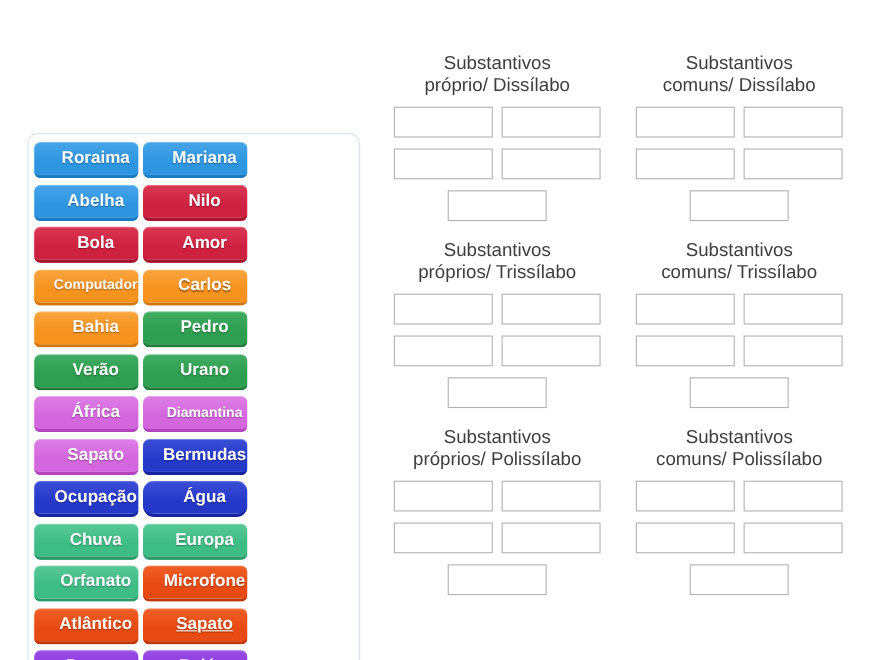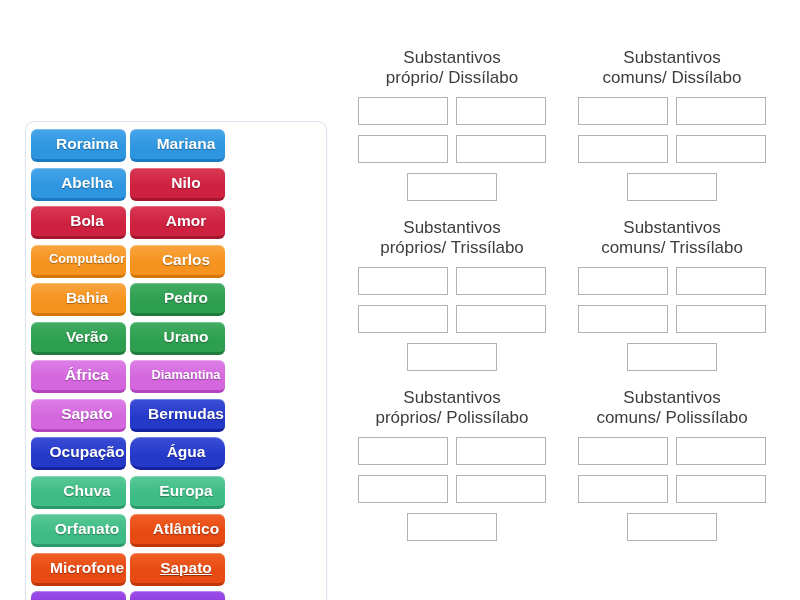--- a/index.html
+++ b/index.html
@@ -61,22 +61,22 @@
       <div class="tile" style="background: linear-gradient(rgb(65, 173, 98) 0%, rgb(46, 158, 80) 60%); border-bottom: 3px solid rgb(32, 124, 60);">Urano</div>
       <div class="tile" style="background: linear-gradient(rgb(221, 127, 231) 0%, rgb(212, 102, 222) 60%); border-bottom: 3px solid rgb(179, 67, 190);">África</div>
       <div class="tile small" style="background: linear-gradient(rgb(221, 127, 231) 0%, rgb(212, 102, 222) 60%); border-bottom: 3px solid rgb(179, 67, 190);">Diamantina</div>
       <div class="tile" style="background: linear-gradient(rgb(221, 127, 231) 0%, rgb(212, 102, 222) 60%); border-bottom: 3px solid rgb(179, 67, 190);">Sapato</div>
       <div class="tile" style="background: linear-gradient(rgb(59, 78, 214) 0%, rgb(37, 57, 201) 60%); border-bottom: 3px solid rgb(22, 35, 160);">Bermudas</div>
       <div class="tile" style="background: linear-gradient(rgb(59, 78, 214) 0%, rgb(37, 57, 201) 60%); border-bottom: 3px solid rgb(22, 35, 160);">Ocupação</div>
       <div class="tile" style="background: linear-gradient(rgb(59, 78, 214) 0%, rgb(37, 57, 201) 60%); border-bottom: 3px solid rgb(22, 35, 160); border-radius: 10px;">Água</div>
       <div class="tile" style="background: linear-gradient(rgb(88, 200, 151) 0%, rgb(62, 188, 133) 60%); border-bottom: 3px solid rgb(42, 154, 105);">Chuva</div>
       <div class="tile" style="background: linear-gradient(rgb(88, 200, 151) 0%, rgb(62, 188, 133) 60%); border-bottom: 3px solid rgb(42, 154, 105);">Europa</div>
       <div class="tile" style="background: linear-gradient(rgb(88, 200, 151) 0%, rgb(62, 188, 133) 60%); border-bottom: 3px solid rgb(42, 154, 105);">Orfanato</div>
+      <div class="tile" style="background: linear-gradient(rgb(239, 95, 38) 0%, rgb(231, 74, 18) 60%); border-bottom: 3px solid rgb(193, 54, 7);">Microfone</div>
       <div class="tile" style="background: linear-gradient(rgb(239, 95, 38) 0%, rgb(231, 74, 18) 60%); border-bottom: 3px solid rgb(193, 54, 7);">Atlântico</div>
-      <div class="tile" style="background: linear-gradient(rgb(239, 95, 38) 0%, rgb(231, 74, 18) 60%); border-bottom: 3px solid rgb(193, 54, 7);">Microfone</div>
       <div class="tile" style="background: linear-gradient(rgb(239, 95, 38) 0%, rgb(231, 74, 18) 60%); border-bottom: 3px solid rgb(193, 54, 7); text-decoration: underline;">Sapato</div>
       <div class="tile" style="background: linear-gradient(rgb(155, 79, 231) 0%, rgb(138, 51, 221) 60%); border-bottom: 3px solid rgb(109, 31, 185);">Pessoa</div>
       <div class="tile" style="background: linear-gradient(rgb(155, 79, 231) 0%, rgb(138, 51, 221) 60%); border-bottom: 3px solid rgb(109, 31, 185);">Belém</div>
     </div>
 </div>
 
 <section class="group g-r1 g-c1">
   <h2 class="group-title"><span>Substantivos</span><br><span>próprio/ Dissílabo</span></h2>
   <div class="slots">
       <div class="slot"></div>

